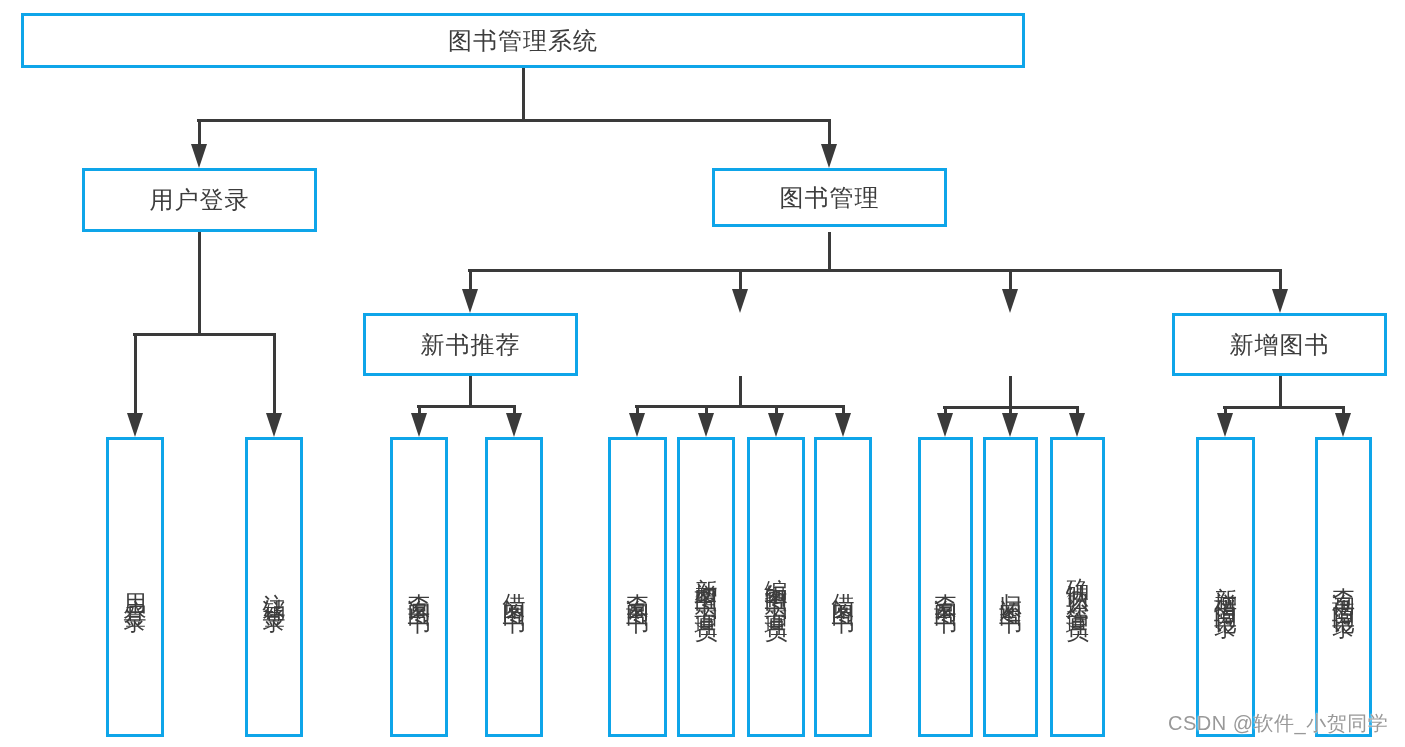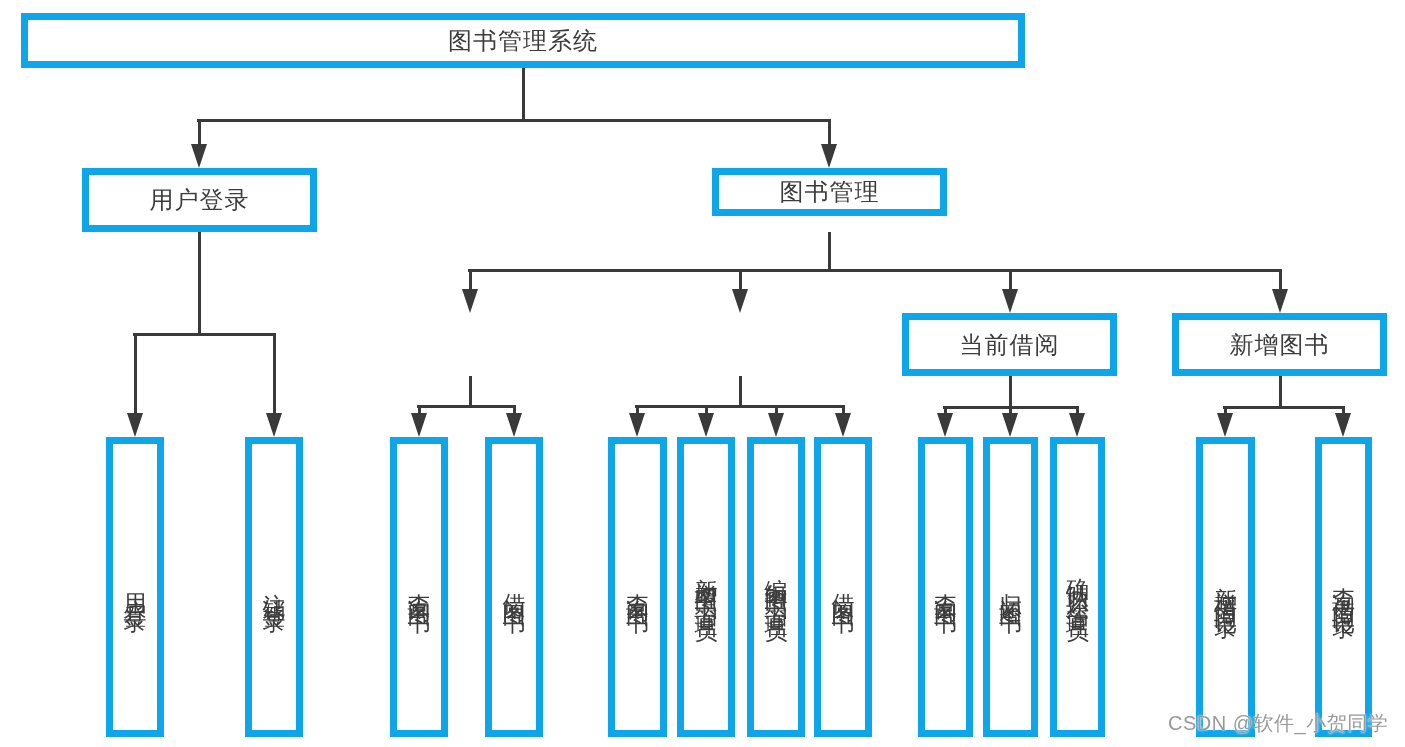--- a/index.html
+++ b/index.html
@@ -1,21 +1,21 @@
 <!DOCTYPE html>
 <html lang="zh"><head>
 <meta charset="utf-8">
 <style>
   html,body{margin:0;padding:0;background:#fff;}
   .canvas{
     position:relative;width:1405px;height:747px;background:#fff;overflow:hidden;
     font-family:"Liberation Sans","DejaVu Sans",sans-serif;
   }
   .node{
-    position:absolute;box-sizing:border-box;border:7px solid #0ea5e9;background:#fff;
+    position:absolute;box-sizing:border-box;border:3px solid #0ea5e9;background:#fff;
     display:flex;align-items:center;justify-content:center;color:#3c3c3c;
   }
   .h-node{font-size:24px;letter-spacing:1px;}
   .v-node{
     writing-mode:vertical-rl;text-orientation:mixed;
     font-size:23px;letter-spacing:6px;line-height:1;
   }
   .vl{position:absolute;width:3px;background:#3a3a3a;}
   .hl{position:absolute;height:3px;background:#3a3a3a;}
   .arrow{
@@ -37,41 +37,41 @@
   <div class="node h-node" style="left:21px;top:13px;width:1004px;height:55px">图书管理系统</div>
 
   <div class="vl" style="left:522px;top:68px;height:54px"></div>
   <div class="hl" style="left:197px;top:119px;width:634px"></div>
   <div class="vl" style="left:198px;top:119px;height:28px"></div>
   <div class="arrow" style="left:191px;top:144px"></div>
   <div class="vl" style="left:828px;top:119px;height:28px"></div>
   <div class="arrow" style="left:821px;top:144px"></div>
 
   <div class="node h-node" style="left:82px;top:168px;width:235px;height:64px">用户登录</div>
-  <div class="node h-node" style="left:712px;top:168px;width:235px;height:48px">图书管理</div>
+  <div class="node h-node" style="left:712px;top:168px;width:235px;height:59px">图书管理</div>
 
   <div class="vl" style="left:198px;top:232px;height:103px"></div>
   <div class="hl" style="left:133px;top:333px;width:143px"></div>
   <div class="vl" style="left:134px;top:333px;height:82px"></div>
   <div class="arrow" style="left:127px;top:413px"></div>
   <div class="vl" style="left:273px;top:333px;height:82px"></div>
   <div class="arrow" style="left:266px;top:413px"></div>
 
   <div class="vl" style="left:828px;top:232px;height:40px"></div>
   <div class="hl" style="left:468px;top:269px;width:814px"></div>
   <div class="vl" style="left:469px;top:269px;height:22px"></div>
   <div class="arrow" style="left:462px;top:289px"></div>
   <div class="vl" style="left:739px;top:269px;height:22px"></div>
   <div class="arrow" style="left:732px;top:289px"></div>
   <div class="vl" style="left:1009px;top:269px;height:22px"></div>
   <div class="arrow" style="left:1002px;top:289px"></div>
   <div class="vl" style="left:1279px;top:269px;height:22px"></div>
   <div class="arrow" style="left:1272px;top:289px"></div>
 
-  <div class="node h-node" style="left:902px;top:313px;width:215px;height:63px">当前借阅</div>
+  <div class="node h-node" style="left:363px;top:313px;width:215px;height:63px">新书推荐</div>
   <div class="node h-node" style="left:1172px;top:313px;width:215px;height:63px">新增图书</div>
 
   <div class="vl" style="left:469px;top:376px;height:32px"></div>
   <div class="hl" style="left:417px;top:405px;width:99px"></div>
   <div class="vl" style="left:418px;top:405px;height:10px"></div>
   <div class="arrow" style="left:411px;top:413px"></div>
   <div class="vl" style="left:513px;top:405px;height:10px"></div>
   <div class="arrow" style="left:506px;top:413px"></div>
 
   <div class="vl" style="left:739px;top:376px;height:32px"></div>

